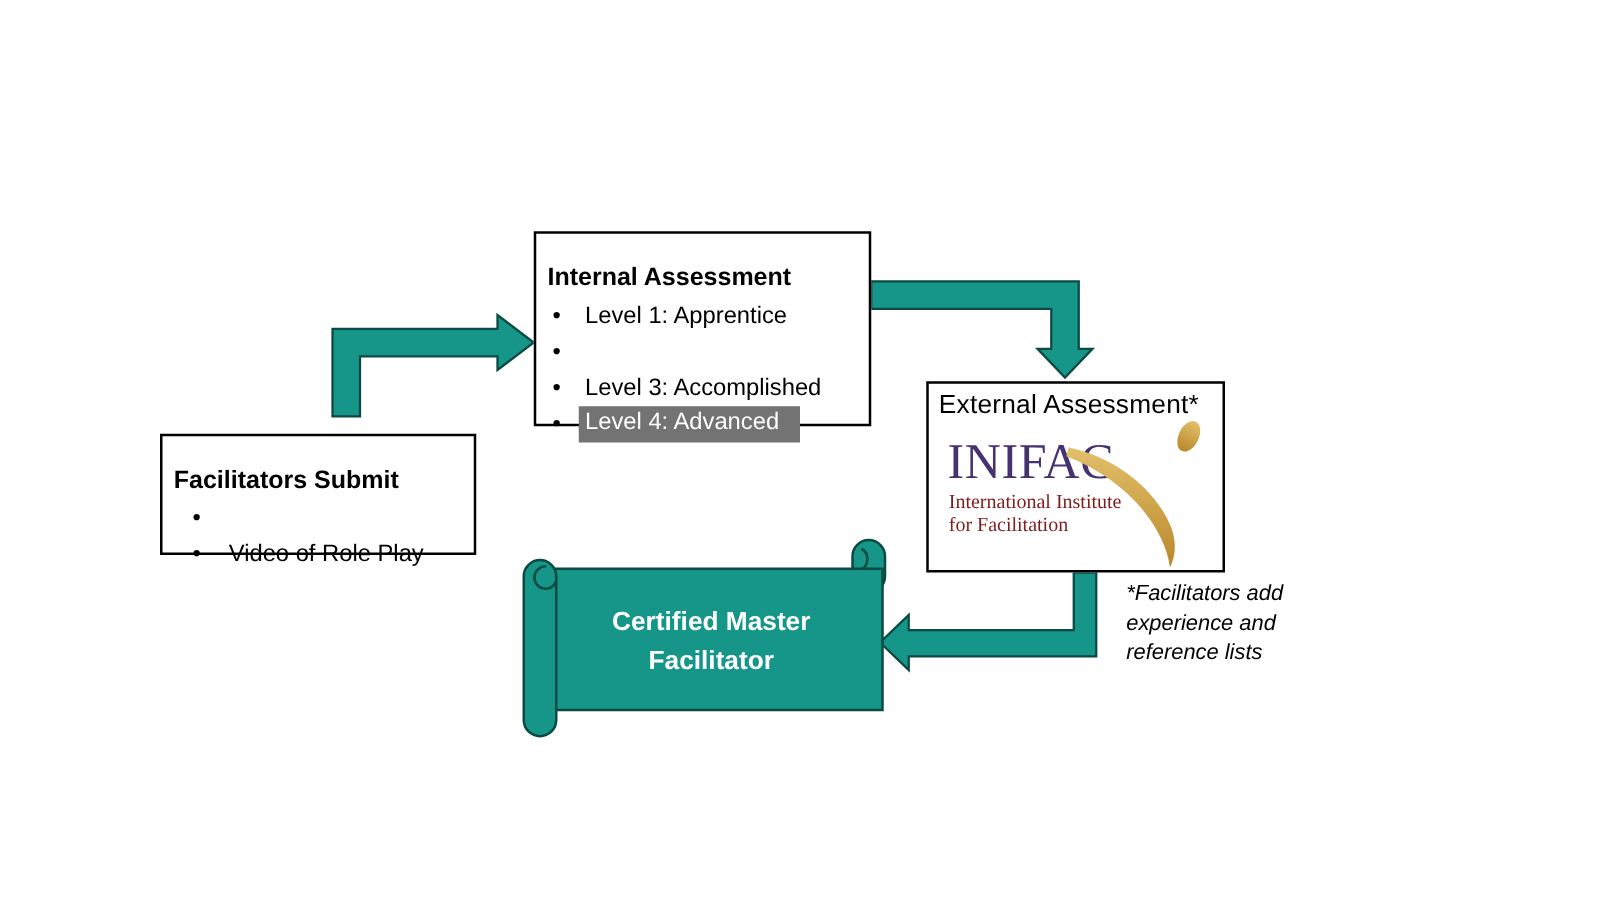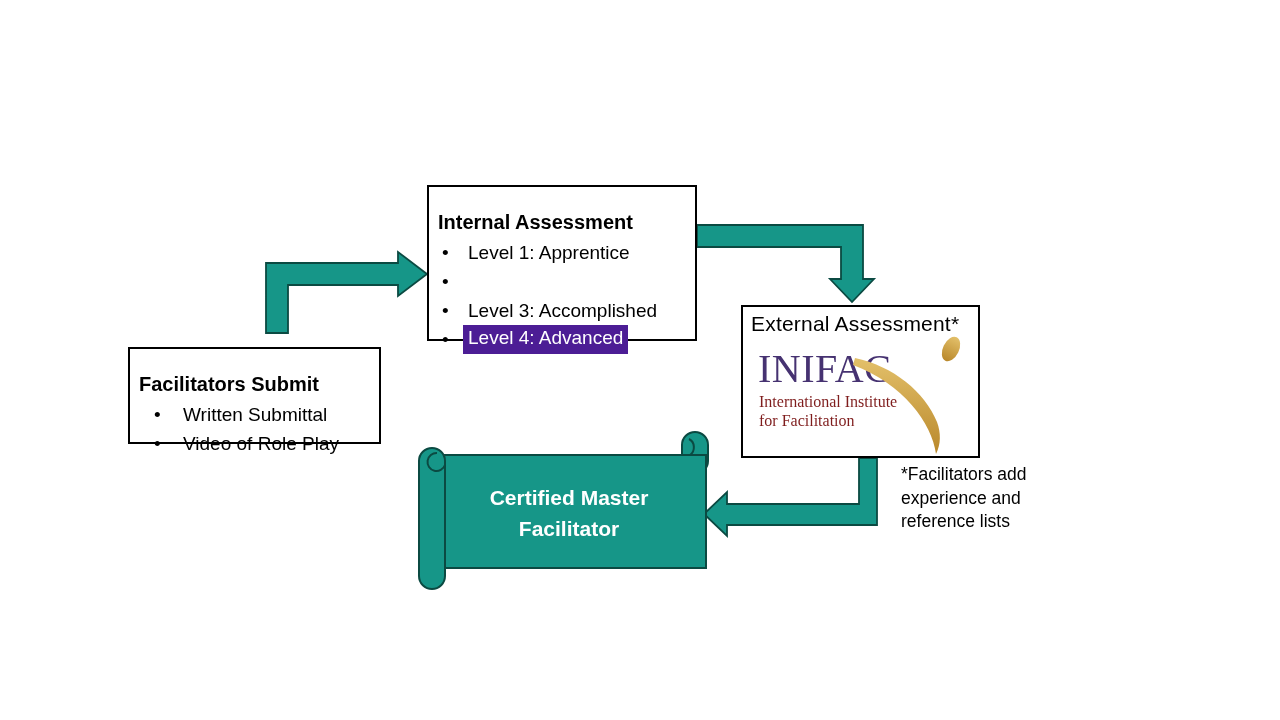--- a/index.html
+++ b/index.html
@@ -11,36 +11,36 @@
   .box{
     position:absolute;background:#fff;border:2px solid #000;box-sizing:border-box;
   }
   .box-title{font-weight:bold;font-size:20px;line-height:27px;padding:22px 0 0 9px;}
   ul.bullets{list-style:none;margin:2px 0 0 0;padding:0;font-size:19px;}
   ul.bullets li{display:flex;line-height:29px;}
   .facilitators li{padding-left:24px;}
   .facilitators .dot{display:inline-block;width:29px;}
   .internal li{padding-left:13px;}
   .internal .dot{display:inline-block;width:26px;}
-  .hl{background:#4c1d95;color:#fff;padding:1px 5px 2px 5px;margin-left:-5px;line-height:24px;}
+  .hl{background:#737373;color:#fff;padding:1px 17px 2px 5px;margin-left:-5px;line-height:24px;}
   .ext-title{position:absolute;left:8px;top:5px;font-size:21px;font-weight:400;letter-spacing:0.2px;}
   .logo-name{
     position:absolute;left:15px;top:42px;font-family:"Liberation Serif",serif;
     font-size:40px;line-height:40px;color:#463271;letter-spacing:0.5px;
   }
   .logo-tag{
     position:absolute;left:16px;top:86px;font-family:"Liberation Serif",serif;
     font-size:16px;line-height:18.5px;color:#7f1d1d;
   }
   .scroll-text{
     position:absolute;left:436px;top:482px;width:266px;text-align:center;
     font-weight:bold;font-size:21px;line-height:31px;color:#ffffff;
   }
   .footnote{
-    position:absolute;left:901px;top:463px;font-size:17.5px;
+    position:absolute;left:901px;top:463px;font-style:italic;font-size:17.5px;
     line-height:23.5px;color:#000;
   }
 </style>
 </head>
 <body>
 
 <div id="canvas">
 
   <svg id="shapes" viewBox="0 0 1280 720">
     <defs>
@@ -63,21 +63,20 @@
       <rect x="419" y="448" width="26" height="141" rx="13" fill="#169688" stroke="#0b4a42" stroke-width="2"></rect>
       <path d="M 437,453 a 9,9 0 1 0 8,12" fill="none" stroke="#0b4a42" stroke-width="2"></path>
     </g>
   </svg>
 
   <div class="box" style="left:128px;top:347px;width:253px;height:97px;">
     <div class="box-title">Facilitators Submit</div>
     <ul class="bullets facilitators">
       <li>
         <span class="dot">•</span>
-        <span>Written Submittal</span>
       </li>
       <li>
         <span class="dot">•</span>
         <span>Video of Role Play</span>
       </li>
     </ul>
   </div>
 
   <div class="box" style="left:427px;top:185px;width:270px;height:156px;">
     <div class="box-title">Internal Assessment</div>

